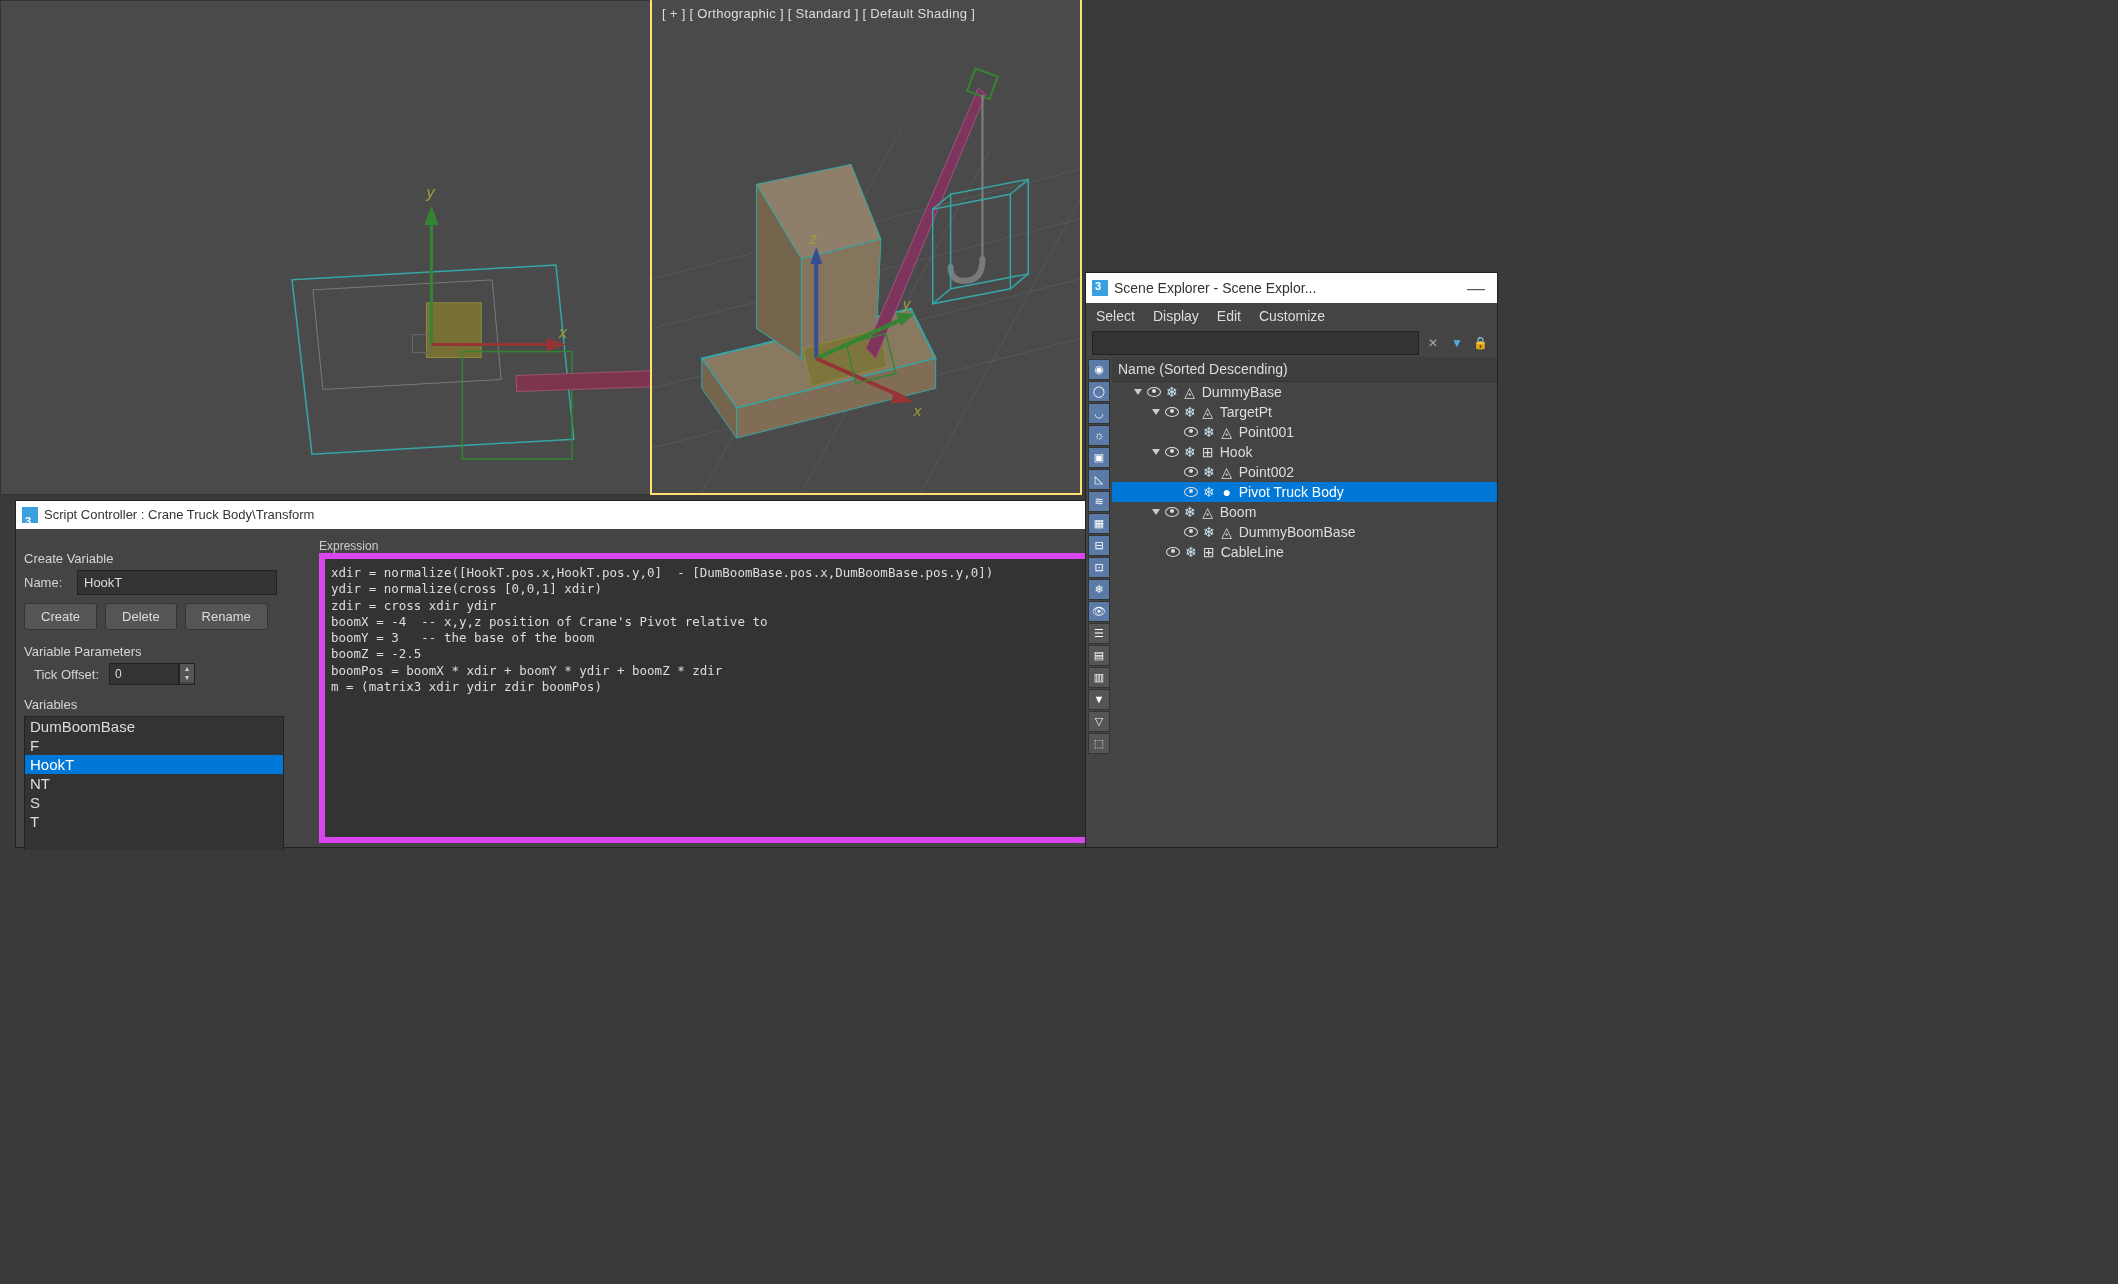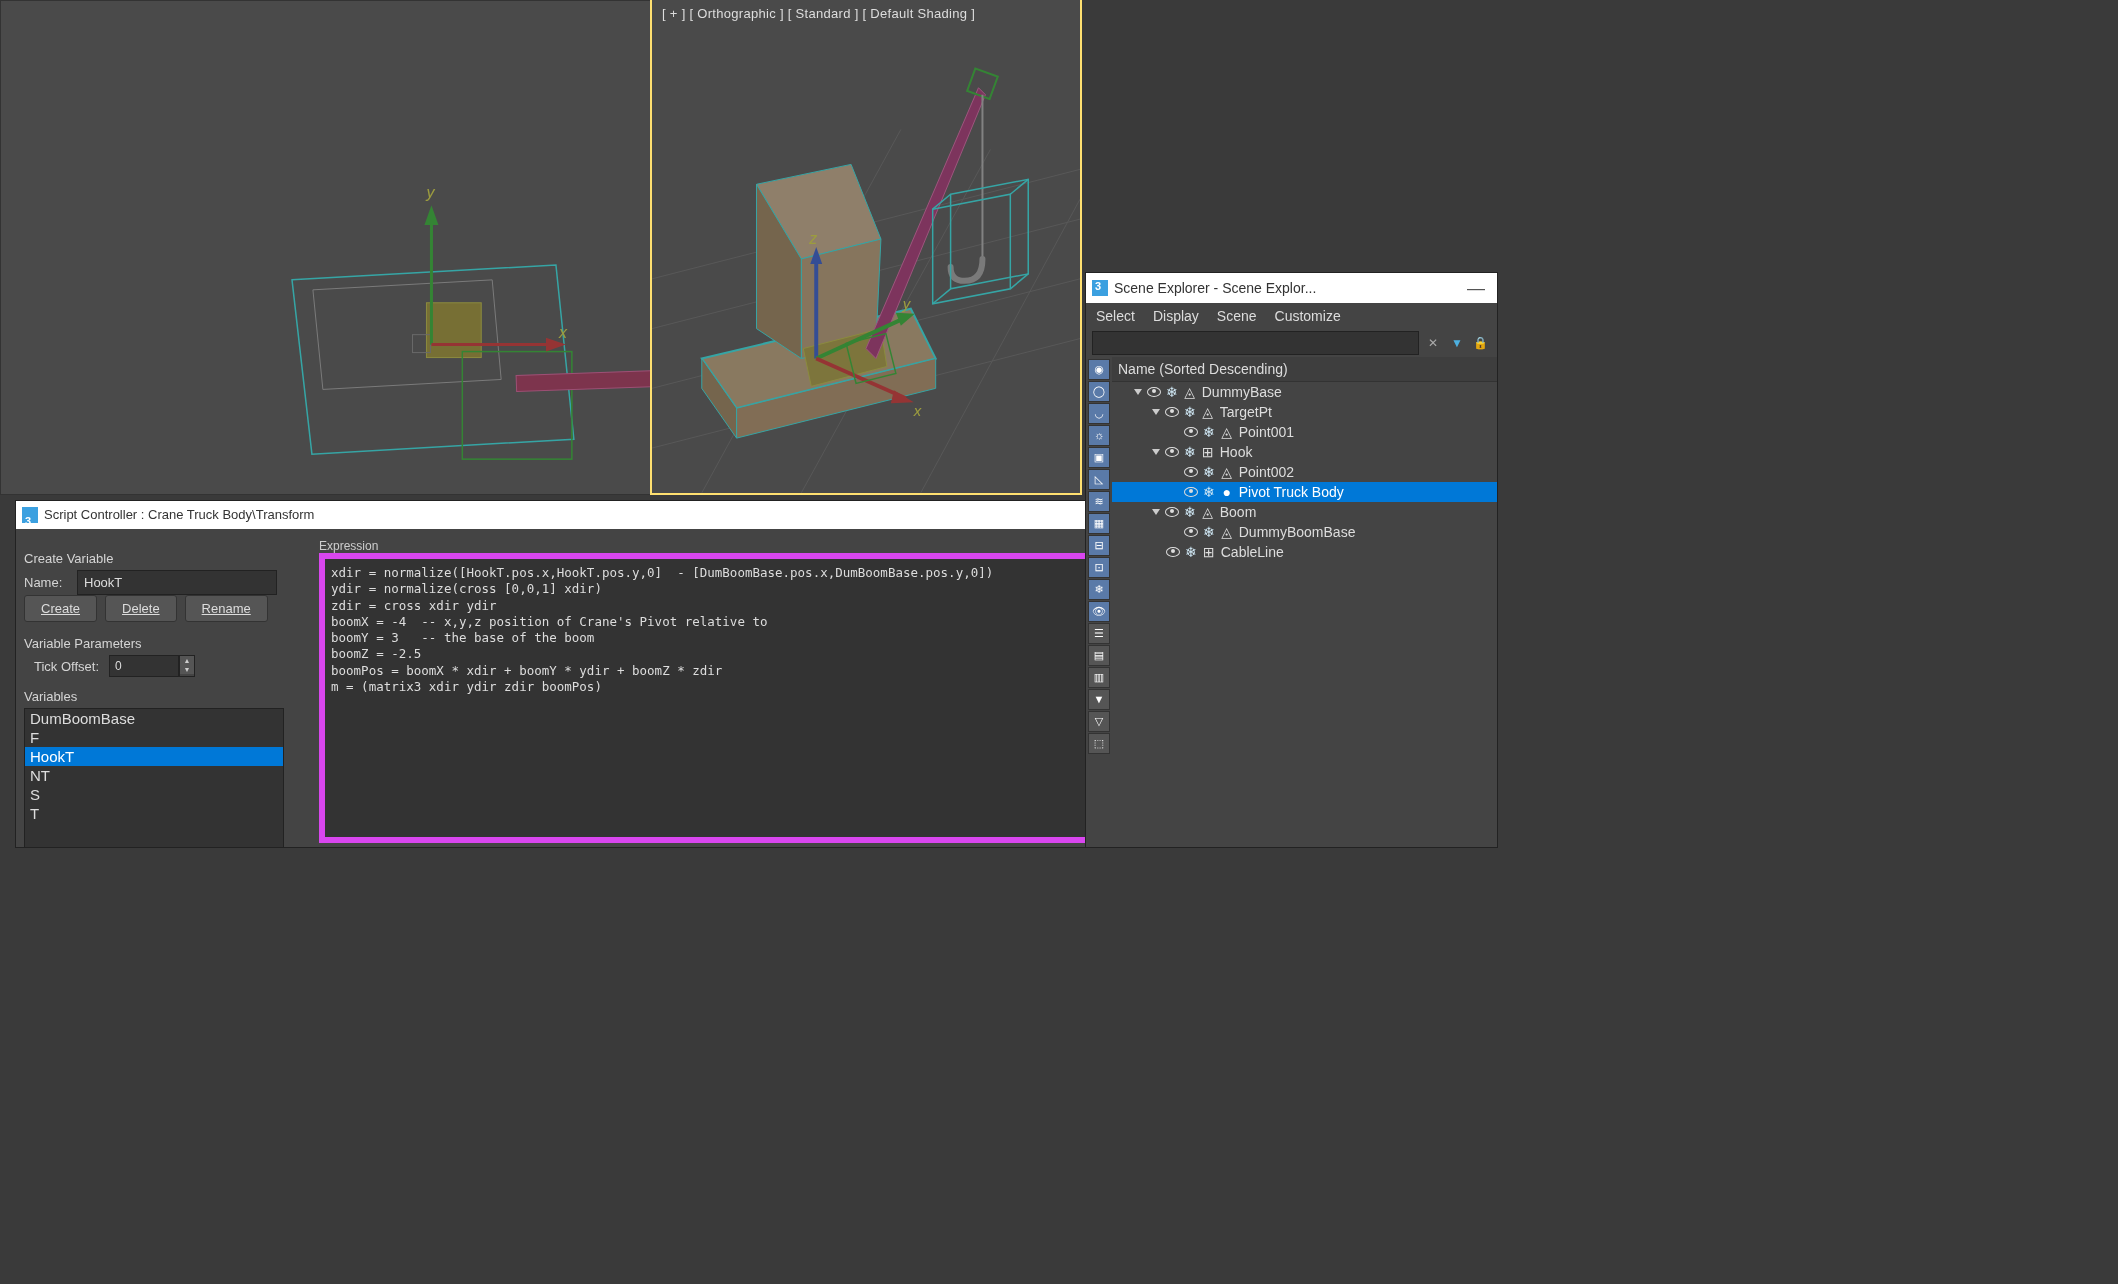--- a/index.html
+++ b/index.html
@@ -117,20 +117,21 @@
 .sc-right {
   flex: 1;
   padding: 10px 8px;
 }
 .sc-left label {
   display: block;
   margin-bottom: 4px;
 }
 .name-row {
   display: flex; gap: 8px; align-items: center;
+  margin-bottom: 8px;
 }
 .name-row span { width: 45px; }
 .input-text {
   background: #333;
   border: 1px solid #222;
   color: #ddd;
   padding: 4px 6px;
   font-size: 13px;
   width: 200px;
 }
@@ -139,21 +140,20 @@
   margin-bottom: 14px;
 }
 .btn {
   background: #555;
   color: #ddd;
   border: 1px solid #333;
   padding: 5px 16px;
   font-size: 13px;
   border-radius: 3px;
   cursor: pointer;
-  text-decoration: underline;
 }
 .param-row {
   display: flex; gap: 10px; align-items: center;
   margin-bottom: 12px;
 }
 .spinner {
   display: flex;
 }
 .spinner input {
   width: 70px;
@@ -491,21 +491,21 @@
 <div class="scene-explorer">
   <div class="se-titlebar">
     <span class="sc-icon"></span>
     <span>Scene Explorer - Scene Explor...</span>
     <span class="spacer"></span>
     <span class="min">—</span>
   </div>
   <div class="se-menu">
     <span>Select</span>
     <span>Display</span>
-    <span>Scene</span>
+    <span>Edit</span>
     <span>Customize</span>
   </div>
   <div class="se-search">
     <input style="">
     <span class="sicon">✕</span>
     <span class="sicon" style="color:#4db0e0">▼</span>
     <span class="sicon">🔒</span>
   </div>
   <div class="se-content">
     <div class="se-iconbar">

